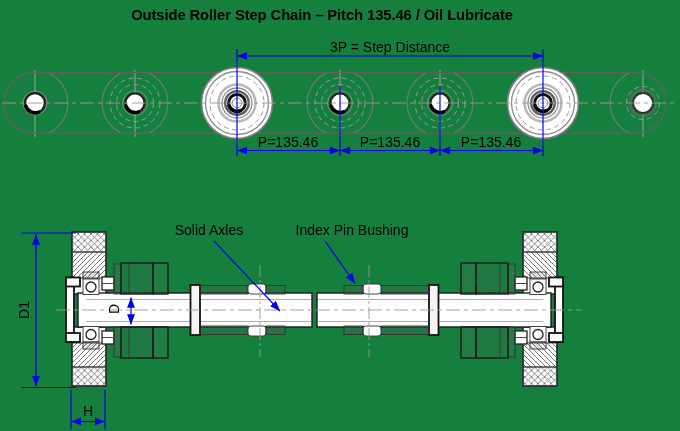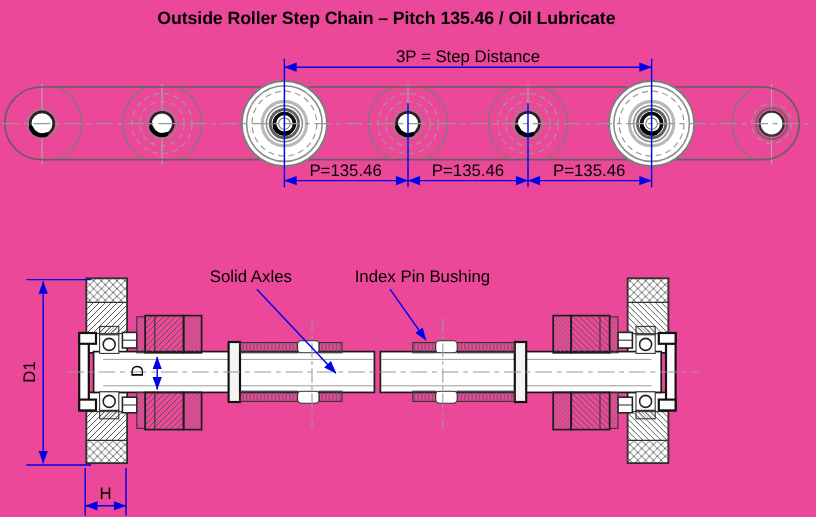--- a/index.html
+++ b/index.html
@@ -1,16 +1,16 @@
 <!DOCTYPE html>
 <html><head>
 <meta charset="utf-8">
 <style>
   html,body { margin:0; padding:0; background:#fff; }
-  .page { position:relative; width:680px; height:431px; background:#ec4899; overflow:hidden; }
+  .page { position:relative; width:680px; height:431px; background:#15803d; overflow:hidden; }
   svg { display:block; }
 
   
   .ttl  { font:bold 14.8px "Liberation Sans", sans-serif; fill:#000; letter-spacing:-0.1px; }
   .lbl  { font:14px "Liberation Sans", sans-serif; fill:#000; }
 
   
   .c-band   { stroke:#606060; stroke-width:1.4; }
   .c-thin   { stroke:#8a8a8a; stroke-width:1;   }
   .c-thin2  { stroke:#666;    stroke-width:1.4; }

